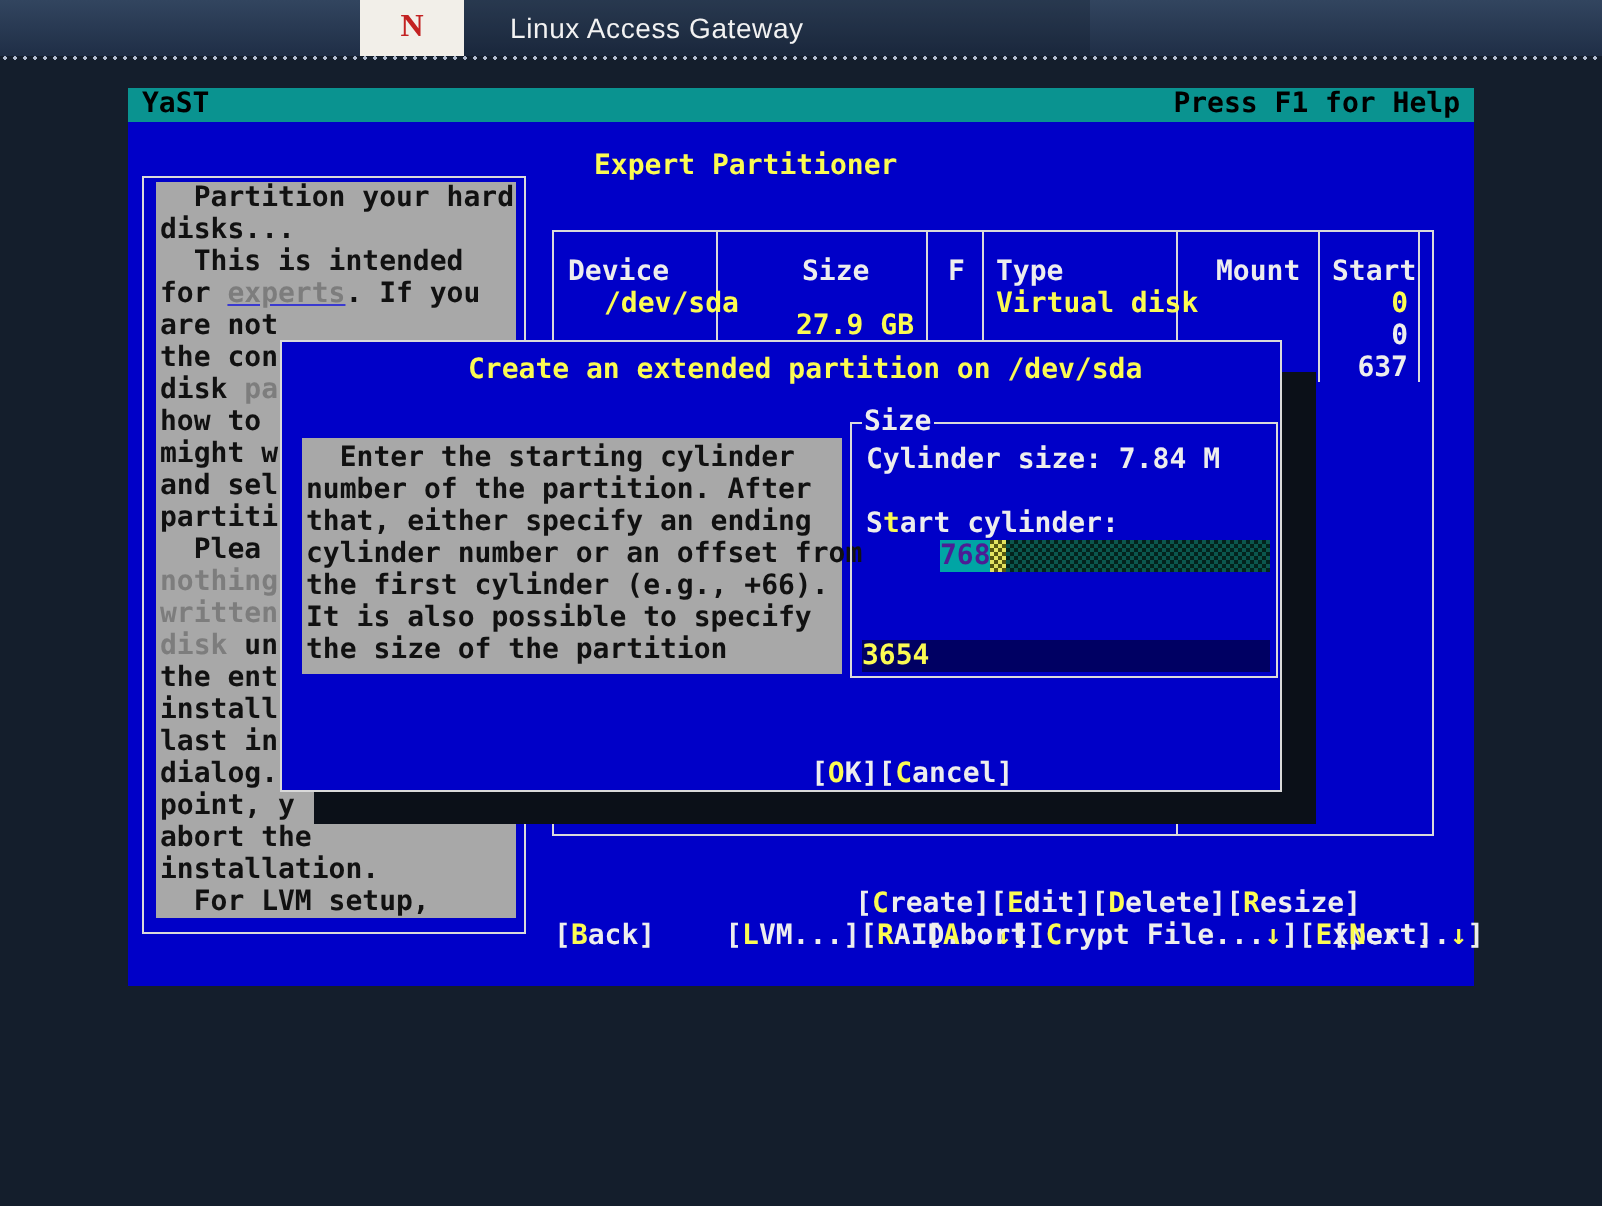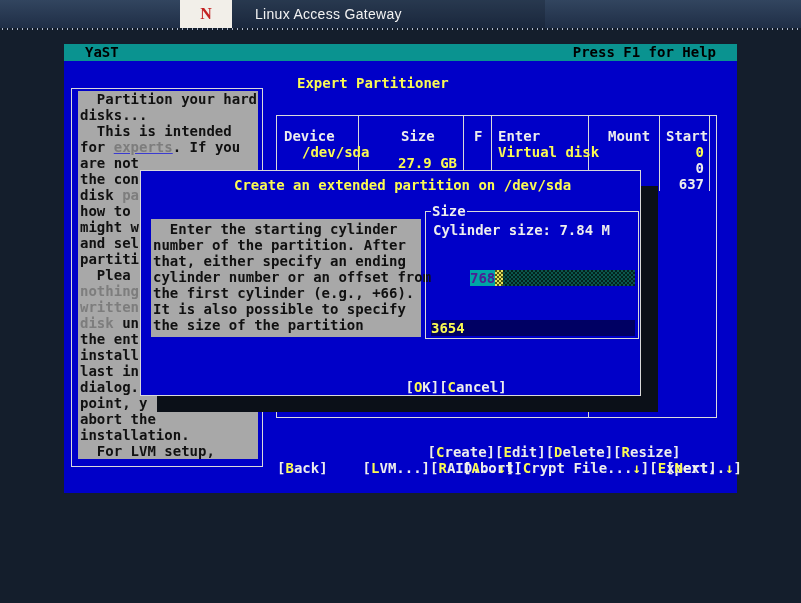--- a/index.html
+++ b/index.html
@@ -27,21 +27,21 @@
   .titleshade{position:absolute;left:232px;top:0;width:313px;height:28px;background:rgba(10,18,32,.25);}
   .dotline{position:absolute;left:0;top:28px;width:801px;height:2px;
            background-image:radial-gradient(circle,rgba(200,212,232,.85) 0.8px,transparent 1px);
            background-size:5px 2px;}
   
   .screen{position:absolute;left:64px;top:44px;width:673px;height:449px;background:var(--screen-blue);
           font-family:"DejaVu Sans Mono",monospace;font-weight:bold;font-size:14px;line-height:16px;
           white-space:pre;color:var(--white);}
   .yastbar{position:absolute;left:0;top:0;width:673px;height:17px;background:var(--teal-bar);
            color:var(--bar-text);display:flex;justify-content:space-between;align-items:center;
-           padding:0 21px;line-height:17px;}
+           padding:0 7px;line-height:17px;}
   .scr-title{position:absolute;left:233px;top:31px;color:var(--yellow);}
   
   .frame{position:absolute;border:1px solid var(--border-white);}
   .help-frame{left:7px;top:44px;width:192px;height:379px;}
   .help-gray{position:absolute;left:6px;top:2px;width:180px;height:368px;background:var(--panel-gray);
              color:var(--panel-text);padding-left:2px;}
   .tline{height:16px;}
   .table-frame{left:212px;top:71px;width:441px;height:303px;}
   .table-frame .hdr,.table-frame .cell{position:absolute;}
   .sep{position:absolute;top:0;width:1px;background:var(--border-white);}
@@ -102,21 +102,21 @@
     <div class="scr-title">Expert Partitioner</div>
 
     <div class="frame help-frame">
       <div class="help-gray"><div class="tline"><span class="c-k">  Partition your hard</span></div><div class="tline"><span class="c-k">disks...</span></div><div class="tline"><span class="c-k">  This is intended</span></div><div class="tline"><span class="c-k">for </span><span class="c-u">experts</span><span class="c-k">. If you</span></div><div class="tline"><span class="c-k">are not</span></div><div class="tline"><span class="c-k">the con</span></div><div class="tline"><span class="c-k">disk </span><span class="c-d">pa</span></div><div class="tline"><span class="c-k">how to</span></div><div class="tline"><span class="c-k">might w</span></div><div class="tline"><span class="c-k">and sel</span></div><div class="tline"><span class="c-k">partiti</span></div><div class="tline"><span class="c-k">  Plea</span></div><div class="tline"><span class="c-d">nothing</span></div><div class="tline"><span class="c-d">written</span></div><div class="tline"><span class="c-d">disk</span><span class="c-k"> un</span></div><div class="tline"><span class="c-k">the ent</span></div><div class="tline"><span class="c-k">install</span></div><div class="tline"><span class="c-k">last in</span></div><div class="tline"><span class="c-k">dialog.</span></div><div class="tline"><span class="c-k">point, y</span></div><div class="tline"><span class="c-k">abort the</span></div><div class="tline"><span class="c-k">installation.</span></div><div class="tline"><span class="c-k">  For LVM setup,</span></div></div>
     </div>
 
     <div class="frame table-frame">
       <span class="hdr" style="left:7px;top:12px">Device</span>
       <span class="hdr" style="left:124px;top:12px">Size</span>
       <span class="hdr" style="left:197px;top:12px">F</span>
-      <span class="hdr" style="left:221px;top:12px">Enter</span>
+      <span class="hdr" style="left:221px;top:12px">Type</span>
       <span class="hdr" style="left:331px;top:12px">Mount</span>
       <span class="hdr" style="left:389px;top:12px">Start</span>
       <div class="sep" style="left:81px;height:75px"></div>
       <div class="sep" style="left:186px;height:75px"></div>
       <div class="sep" style="left:214px;height:75px"></div>
       <div class="sep" style="left:311px;height:301px"></div>
       <div class="sep" style="left:382px;height:75px"></div>
       <div class="sep" style="left:432px;height:75px"></div>
       <span class="cell cell-yellow" style="left:25px;top:28px">/dev/sda</span>
       <span class="cell cell-yellow" style="left:121px;top:39px">27.9 GB</span>
@@ -138,20 +138,21 @@
 
     <div class="dlg-shadow"></div>
 
     <div class="dialog">
       <div class="dlg-title">Create an extended partition on /dev/sda</div>
       <div class="dlg-help"><div class="tline">  Enter the starting cylinder</div><div class="tline">number of the partition. After</div><div class="tline">that, either specify an ending</div><div class="tline">cylinder number or an offset from</div><div class="tline">the first cylinder (e.g., +66).</div><div class="tline">It is also possible to specify</div><div class="tline">the size of the partition</div></div>
 
       <div class="size-frame">
         <span class="frame-label">Size</span>
         <div class="sf-line cyl-size">Cylinder size: 7.84 M</div>
+        <div class="sf-line start-label"><span class="c-w">S</span><span class="c-y">t</span><span class="c-w">art cylinder:</span></div>
         <div class="field field-start">
           <span class="sel-text">768</span>
           <span class="cursor-block"></span>
           <span class="fill-teal"></span>
         </div>
         <div class="field field-end">
           <span class="val-text">3654</span>
           <span class="fill-light"></span>
         </div>
       </div>

